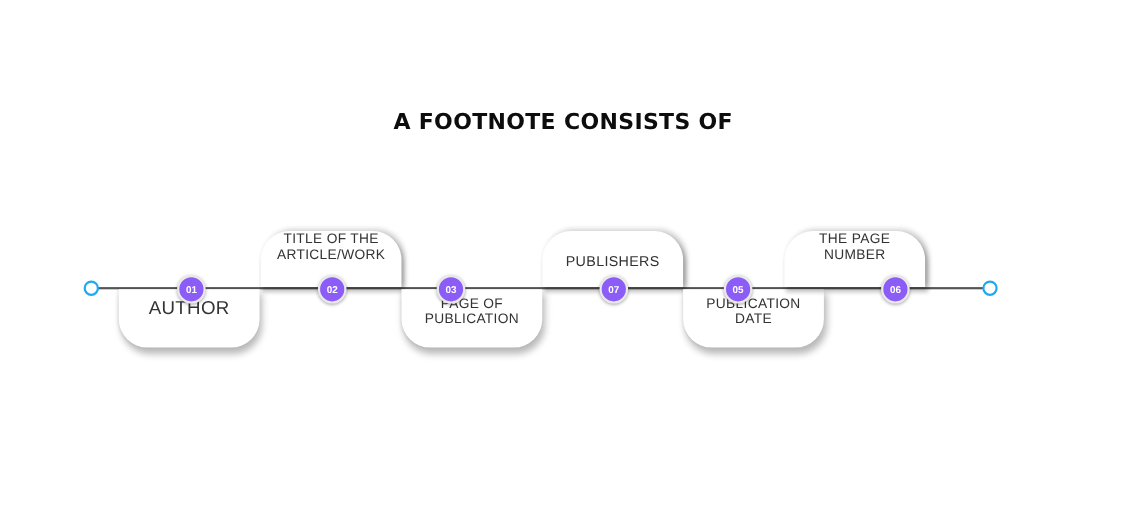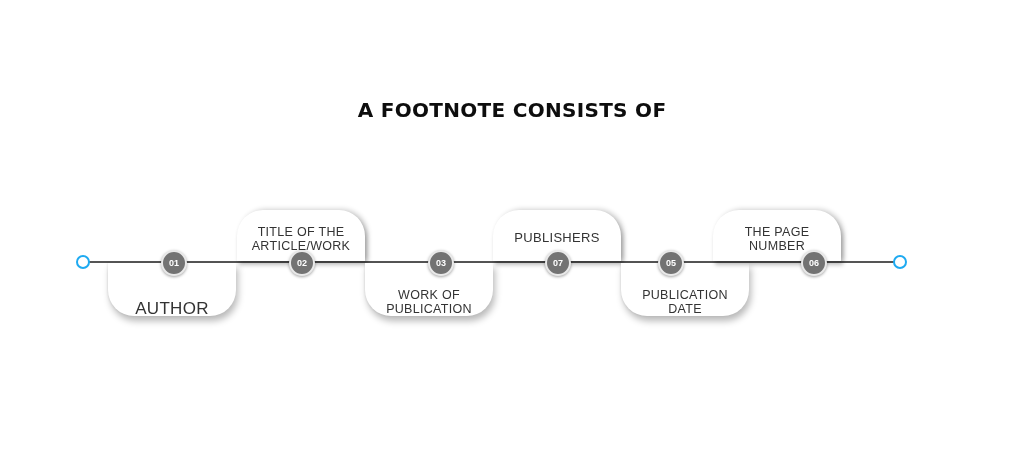--- a/index.html
+++ b/index.html
@@ -14,40 +14,40 @@
     }
     .timeline {
       position:absolute; left:88px; top:261px; width:806px; height:2px; background:#555;
     }
     .end-dot {
       position:absolute; width:10px; height:10px; border-radius:50%;
       border:2.5px solid #1eaaf1; background:#fff; top:255px;
     }
     .card {
       position:absolute; width:128px; background:#fff;
-      display:flex; align-items:flex-end; justify-content:center; text-align:center;
+      display:flex; align-items:flex-start; justify-content:center; text-align:center;
       color:#333; font-size:12.5px; line-height:14px; letter-spacing:0.3px;
     }
     .card.bottom {
       top:263px; height:53px;
       border-radius:0 0 26px 26px;
       box-shadow: 2px 5px 7px rgba(0,0,0,0.28), -1px 0 2px rgba(0,0,0,0.06);
       padding-top:6px; box-sizing:border-box;
     }
     .card.top {
       top:210px; height:51px;
       border-radius:26px 26px 0 0;
       box-shadow: 3px -1px 5px rgba(0,0,0,0.18), 2px 4px 4px rgba(0,0,0,0.25);
       padding-bottom:8px; box-sizing:border-box;
     }
     .card.top.single { align-items:flex-start; padding-top:12px; font-size:13px; }
     .card.bottom.single { font-size:17px; padding-top:10px; }
     .badge {
       position:absolute; width:22px; height:22px; border-radius:50%;
-      background:#737373; color:#fff; font-size:9px; font-weight:bold;
+      background:#8b5cf6; color:#fff; font-size:9px; font-weight:bold;
       display:flex; align-items:center; justify-content:center;
       border:2px solid #e9e9e9; box-shadow:0 1px 3px rgba(0,0,0,0.35);
       top:250px;
     }
   </style>
 </head>
 <body>
 
 <div class="title">A FOOTNOTE CONSISTS OF</div>
 
@@ -63,21 +63,21 @@
 
 <div class="card top" style="left:237px;">
   <div>
     <div>TITLE OF THE</div>
     <div>ARTICLE/WORK</div>
   </div>
 </div>
 
 <div class="card bottom" style="left:365px;">
   <div>
-    <div>WORK OF</div>
+    <div>PAGE OF</div>
     <div>PUBLICATION</div>
   </div>
 </div>
 
 <div class="card top single" style="left:493px;align-items:center;">
   <div>
     <div>PUBLISHERS</div>
   </div>
 </div>
 
@@ -90,16 +90,16 @@
 
 <div class="card top" style="left:713px;">
   <div>
     <div>THE PAGE</div>
     <div>NUMBER</div>
   </div>
 </div>
 
 <div class="badge" style="left:161px;">01</div>
 <div class="badge" style="left:289px;">02</div>
-<div class="badge" style="left:428px;">03</div>
+<div class="badge" style="left:397px;">03</div>
 <div class="badge" style="left:545px;">07</div>
 <div class="badge" style="left:658px;">05</div>
 <div class="badge" style="left:801px;">06</div>
 
 </body></html>

